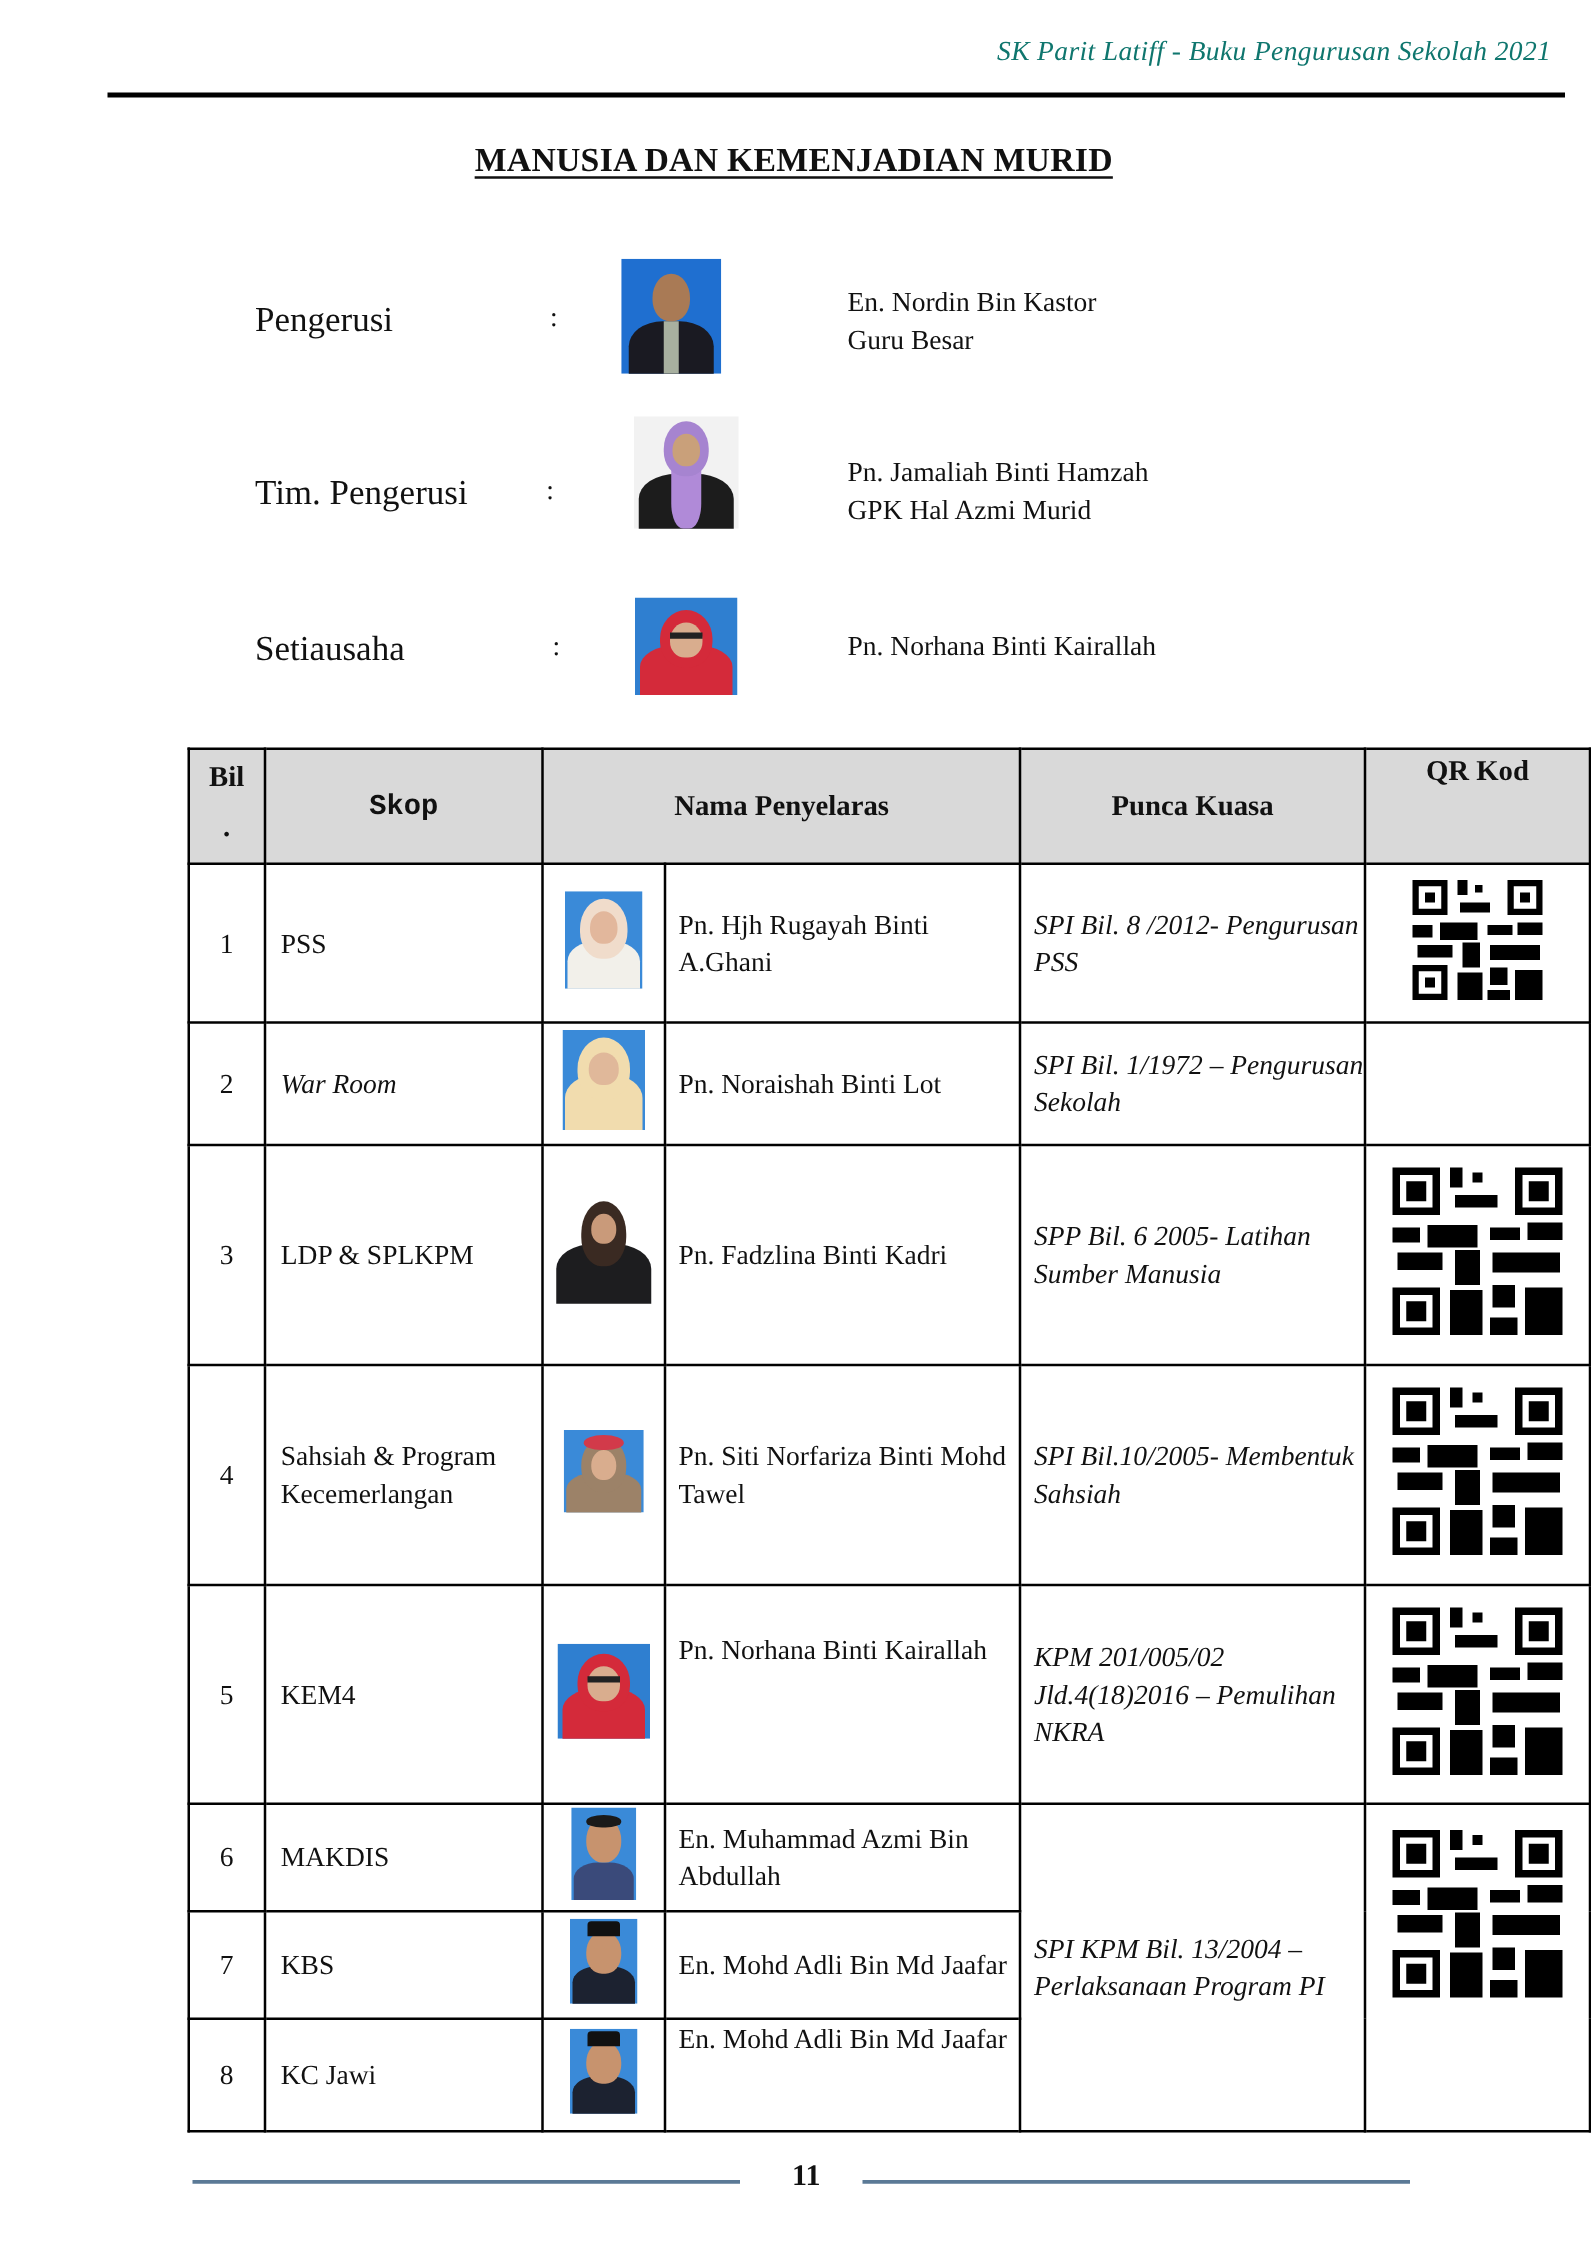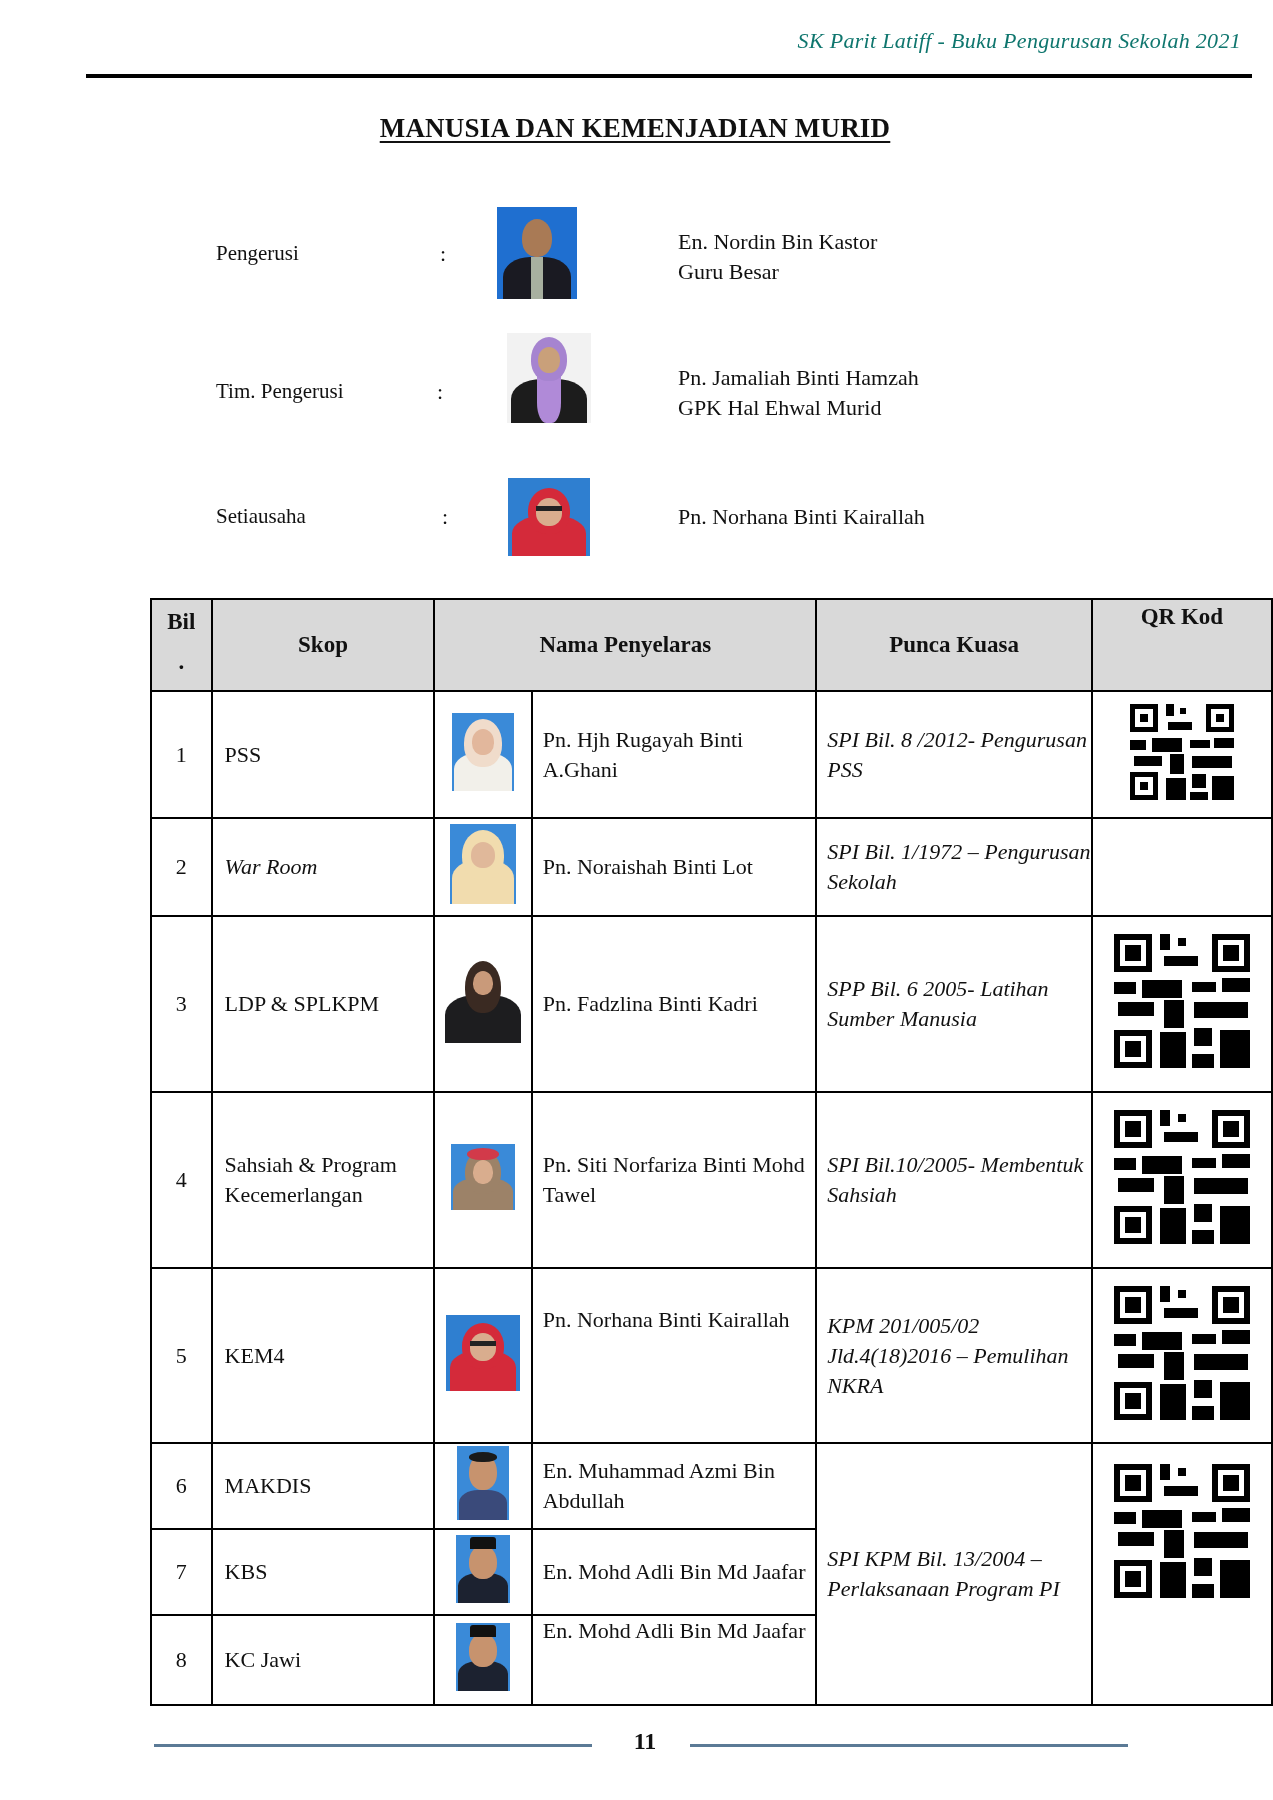--- a/index.html
+++ b/index.html
@@ -5,21 +5,21 @@
   html, body { margin: 0; padding: 0; background: #ffffff; }
   body { width: 1273px; height: 1800px; position: relative; overflow: hidden;
          font-family: "DejaVu Serif", "Liberation Serif", serif; color: #111; }
   .header-title { position: absolute; right: 32px; top: 28px; font-family: "Liberation Serif", serif;
          font-style: italic; font-size: 22px; color: #0f766e; letter-spacing: 0.3px; }
   .header-rule { position: absolute; left: 86px; top: 74px; width: 1166px; height: 4px; background: #000; }
   .page-title { position: absolute; left: 140px; top: 108px; width: 990px; text-align: center;
          font-family: "Liberation Serif", serif; font-weight: bold; font-size: 27px; line-height: 40px;
          text-decoration: underline; text-decoration-thickness: 2px; text-underline-offset: 4px; letter-spacing: 0.2px; }
   .officer { position: absolute; left: 0; width: 1273px; height: 100px; }
-  .officer .role { position: absolute; left: 216px; font-size: 21px; font-family: "Liberation Serif", serif; }
+  .officer .role { position: absolute; left: 204px; font-size: 28px; font-family: "Liberation Serif", serif; }
   .officer .colon { position: absolute; font-size: 22px; font-family: "Liberation Serif", serif; }
   .officer .photo { position: absolute; }
   .officer .info { position: absolute; left: 678px; font-size: 22px; line-height: 30px; font-family: "Liberation Serif", serif; }
 
   .photo { overflow: hidden; position: relative; }
   .photo .bg { position: absolute; inset: 0; }
   .photo .head { position: absolute; border-radius: 50% 50% 45% 45%; }
   .photo .body { position: absolute; border-radius: 40% 40% 0 0; }
 
   table.committee { position: absolute; left: 150px; top: 598px; border-collapse: collapse;
@@ -72,21 +72,21 @@
   <div class="colon" style="left:437px; top:46px;">:</div>
   <div class="photo" style="left:507px; top:0px; width:84px; height:90px;">
     <div class="bg" style="background:#f2f2f2;"></div>
     <div class="body" style="left:4px; top:46px; width:76px; height:50px; background:#1c1c1c;"></div>
     <div class="body" style="left:30px; top:40px; width:24px; height:50px; background:#b08ad8; border-radius:0 0 40% 40%;"></div>
     <div class="head" style="left:24px; top:4px; width:36px; height:44px; background:#a684d0;"></div>
     <div class="head" style="left:31px; top:14px; width:22px; height:26px; background:#c9a07a;"></div>
   </div>
   <div class="info" style="top:30px;">
     <div>Pn. Jamaliah Binti Hamzah</div>
-    <div>GPK Hal Ehwal Murid</div>
+    <div>GPK Hal Azmi Murid</div>
   </div>
 </div>
 
 <div class="officer" style="top:478px;">
   <div class="role" style="top:26px;">Setiausaha</div>
   <div class="colon" style="left:442px; top:26px;">:</div>
   <div class="photo" style="left:508px; top:0px; width:82px; height:78px;">
     <div class="bg" style="background:#2f7fd0;"></div>
     <div class="body" style="left:4px; top:38px; width:74px; height:44px; background:#d42a3a;"></div>
     <div class="head" style="left:20px; top:10px; width:42px; height:46px; background:#d42a3a;"></div>
@@ -98,21 +98,21 @@
   </div>
 </div>
 
 <table class="committee">
   <thead>
     <tr style="height:92px;">
       <th class="c-bil" style="vertical-align:top; padding-top:2px; line-height:40px;font-family:Liberation Serif, serif;">
         <div>Bil</div>
         <div>.</div>
       </th>
-      <th class="c-skop" style="padding-left:0 !important; text-align:center;">Skop</th>
+      <th class="c-skop" style="padding-left:0 !important; text-align:center;font-family:Liberation Mono, monospace;">Skop</th>
       <th colspan="2" style="text-align:center;">Nama Penyelaras</th>
       <th class="c-punca" style="text-align:center; font-style:normal; padding-left:0 !important;">Punca Kuasa</th>
       <th class="c-qr" style="vertical-align:top; padding-top:4px;">QR Kod</th>
     </tr>
   </thead>
   <tbody>
 
     <tr style="height:127px;">
       <td class="c-bil">1</td>
       <td class="c-skop">PSS</td>

